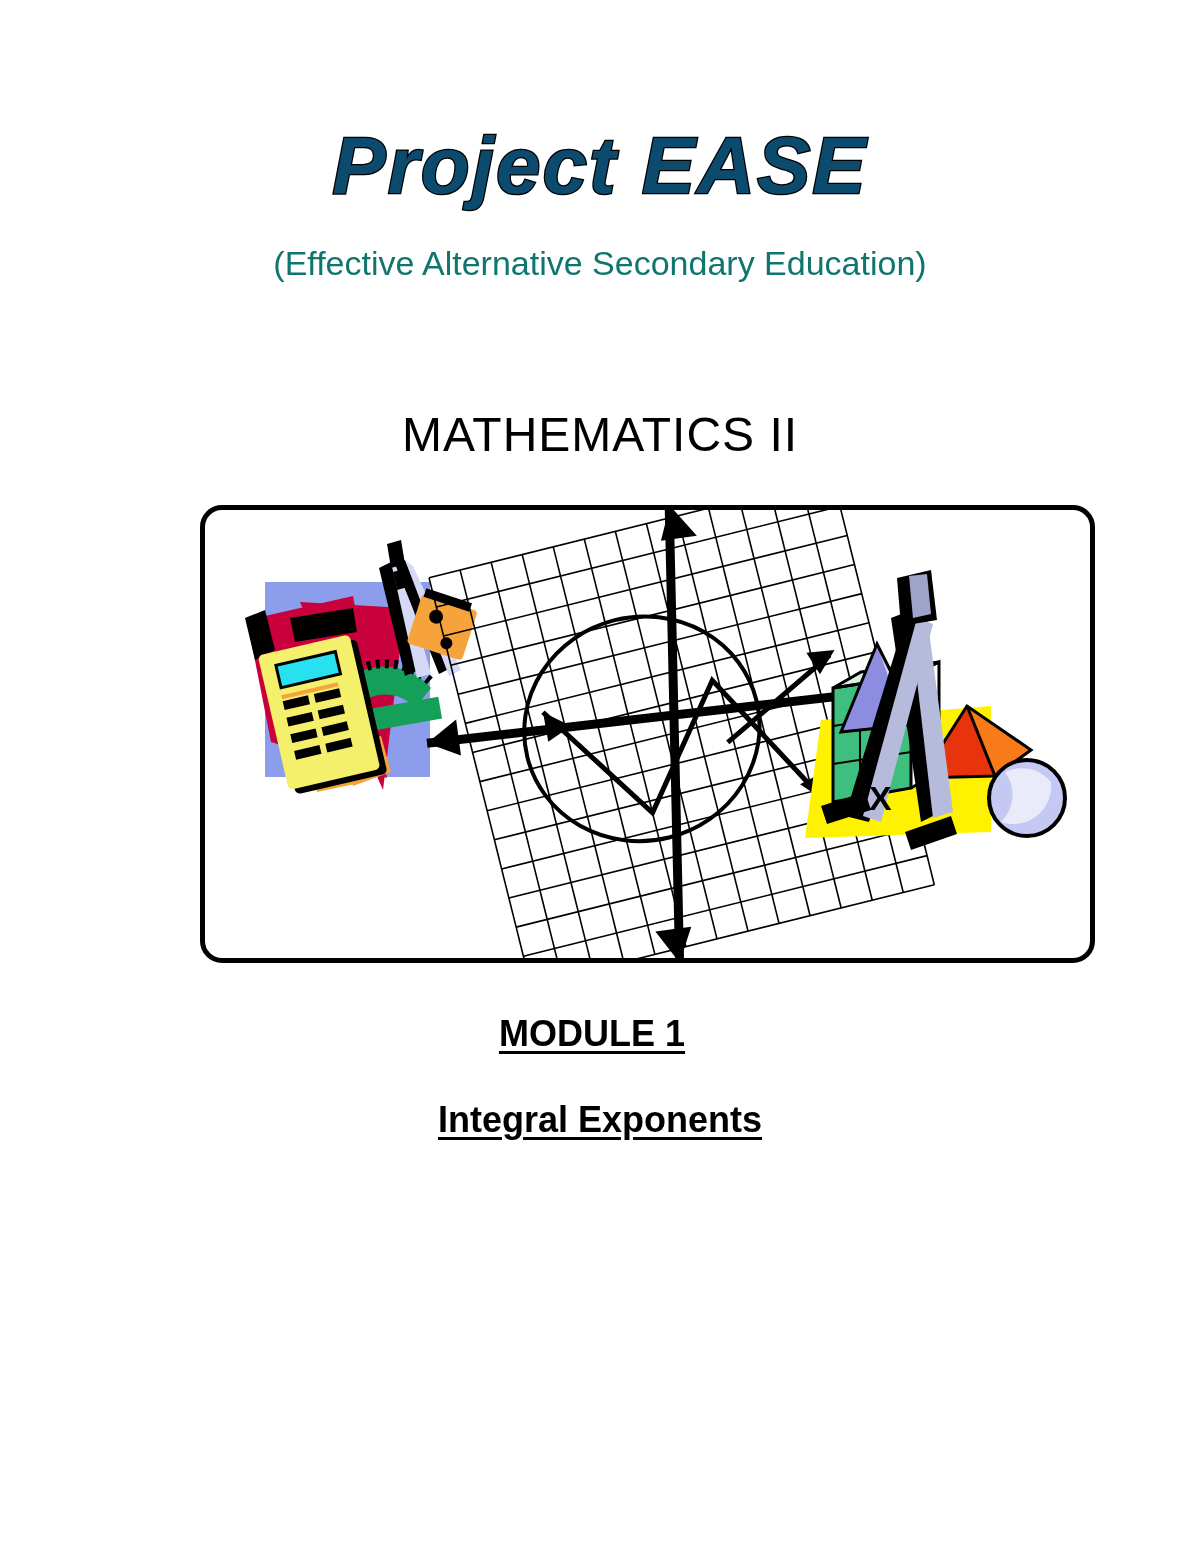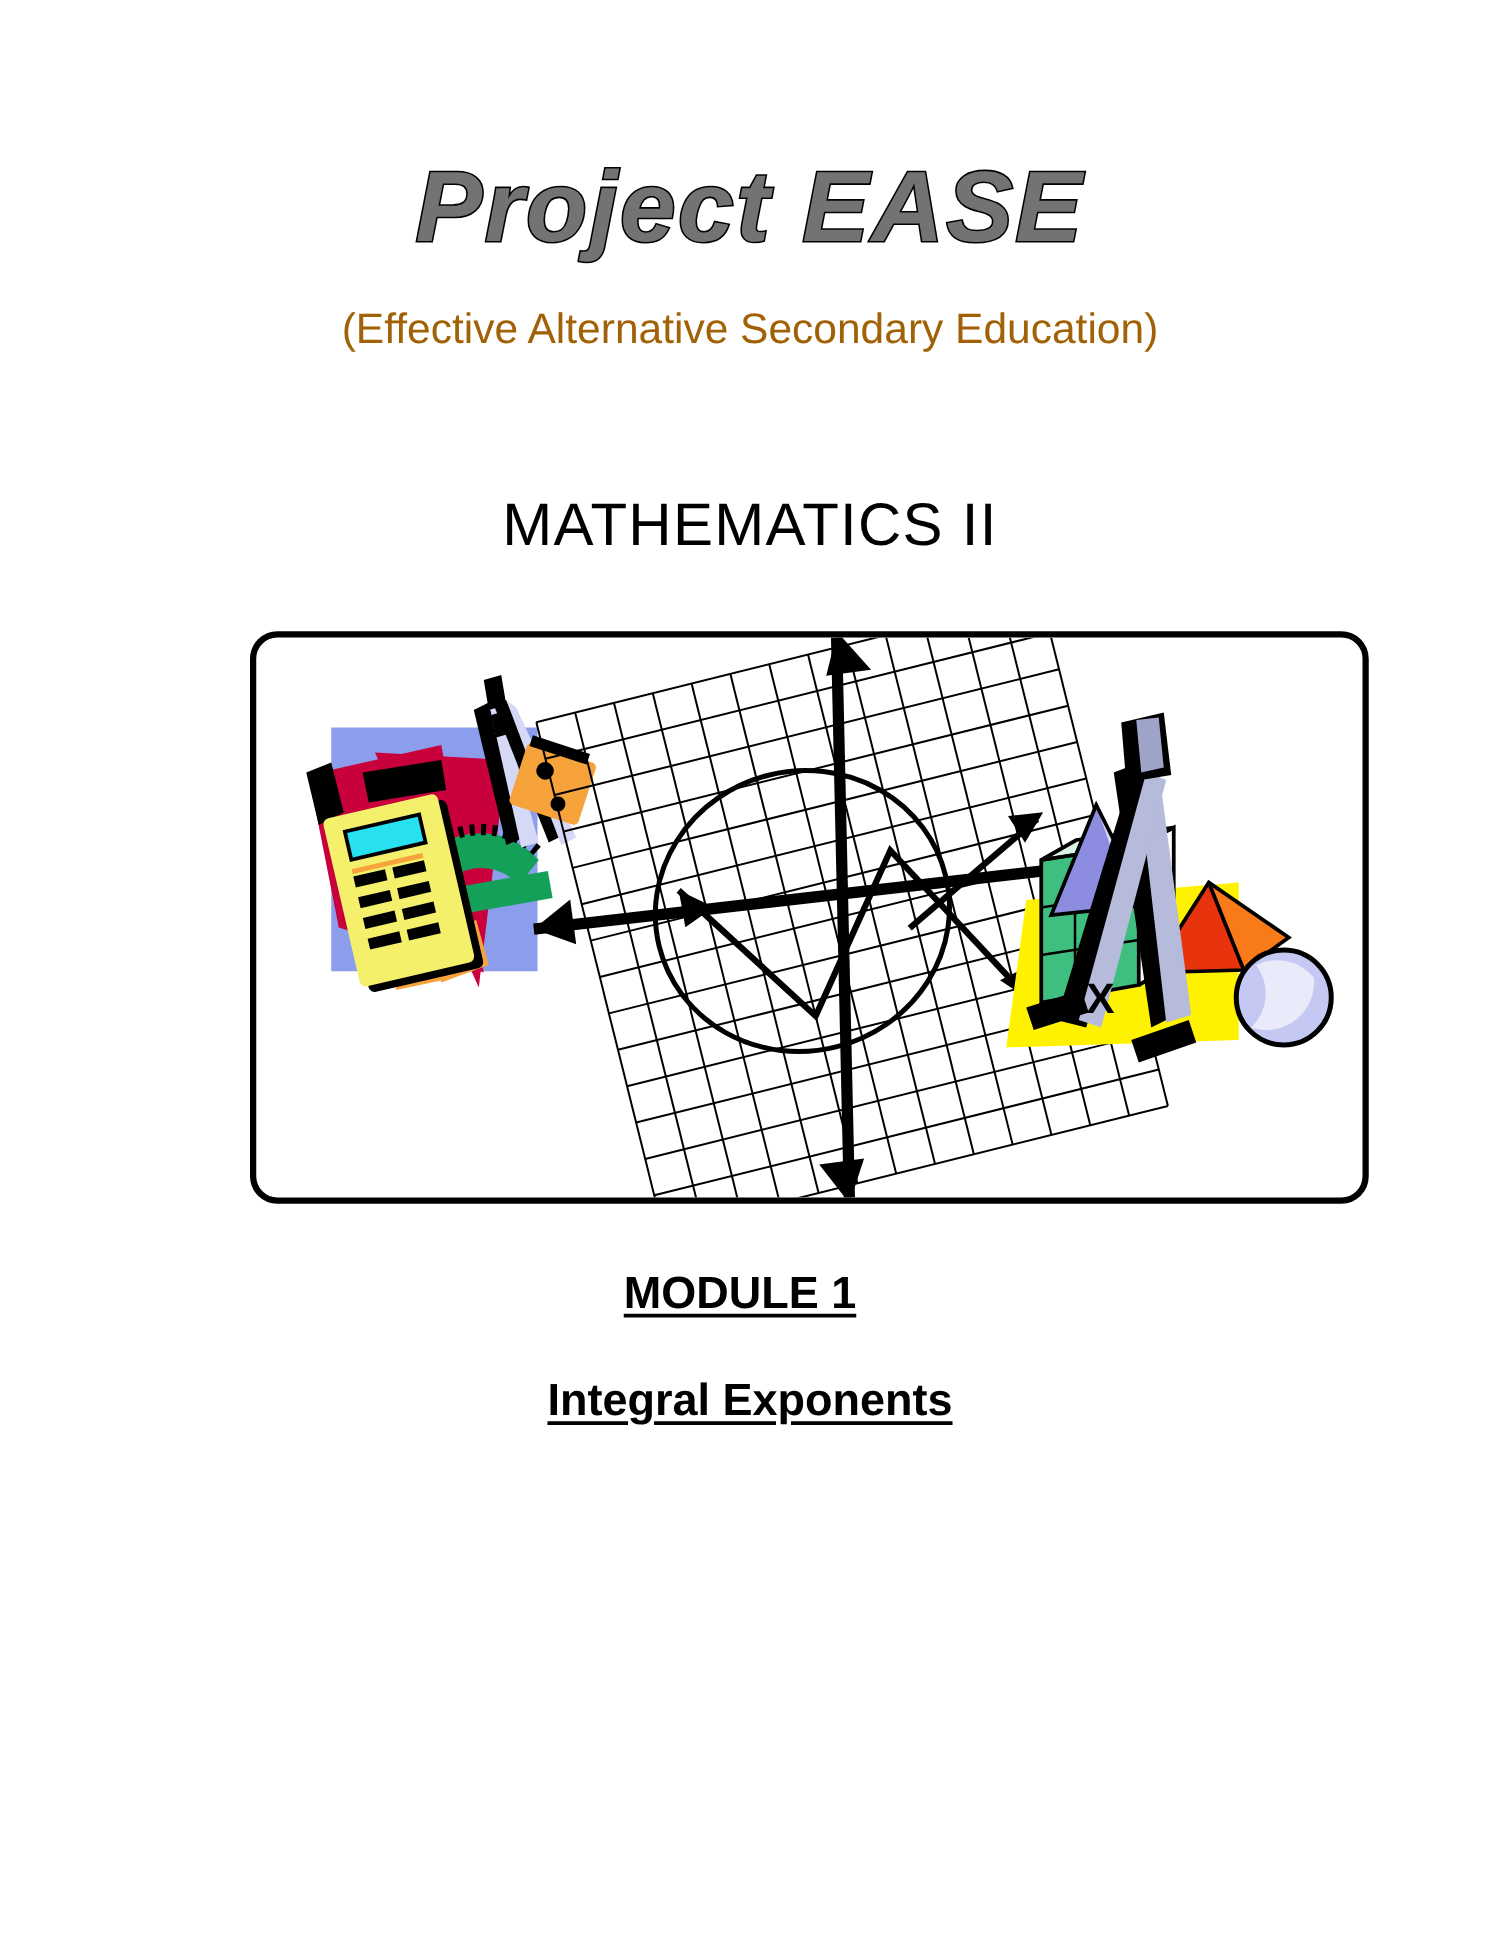--- a/index.html
+++ b/index.html
@@ -28,41 +28,41 @@
     top: 126px;
     left: 0;
     width: 1200px;
     text-align: center;
     font-family: "Liberation Sans", sans-serif;
     font-weight: bold;
     font-style: italic;
     font-size: 80px;
     letter-spacing: 2px;
     line-height: 1;
-    color: #737373;
+    color: #0c4a6e;
     -webkit-text-stroke: 2.5px #000000;
     paint-order: stroke fill;
     white-space: nowrap;
   }
 
   .brand-subtitle {
     position: absolute;
     top: 244px;
     left: 0;
     width: 1200px;
     text-align: center;
     font-size: 34px;
     line-height: 1.15;
-    color: #a16207;
+    color: #0f766e;
     white-space: nowrap;
   }
 
   .subject-title {
     position: absolute;
-    top: 395px;
+    top: 409px;
     left: 0;
     width: 1200px;
     text-align: center;
     font-size: 48px;
     letter-spacing: 1px;
     line-height: 1.1;
     color: #000000;
     white-space: nowrap;
   }
 

